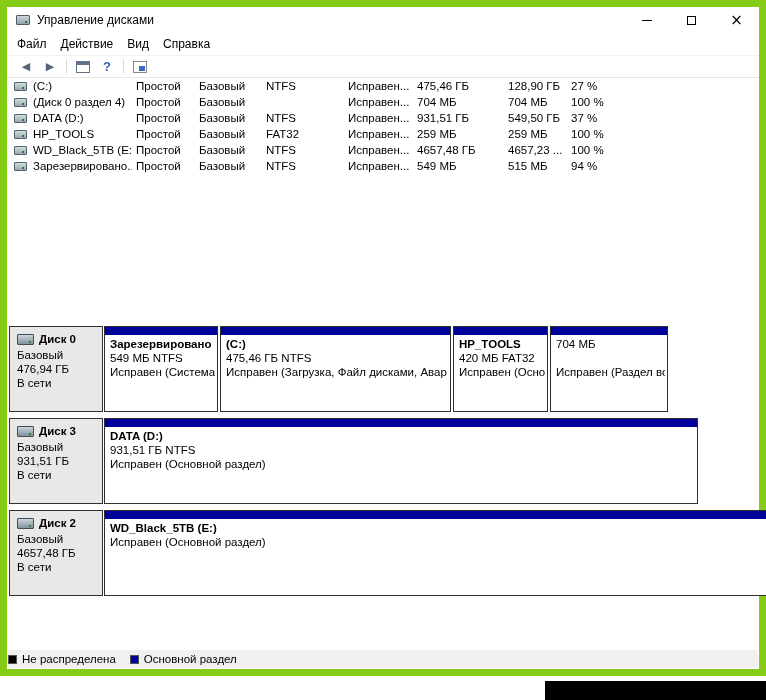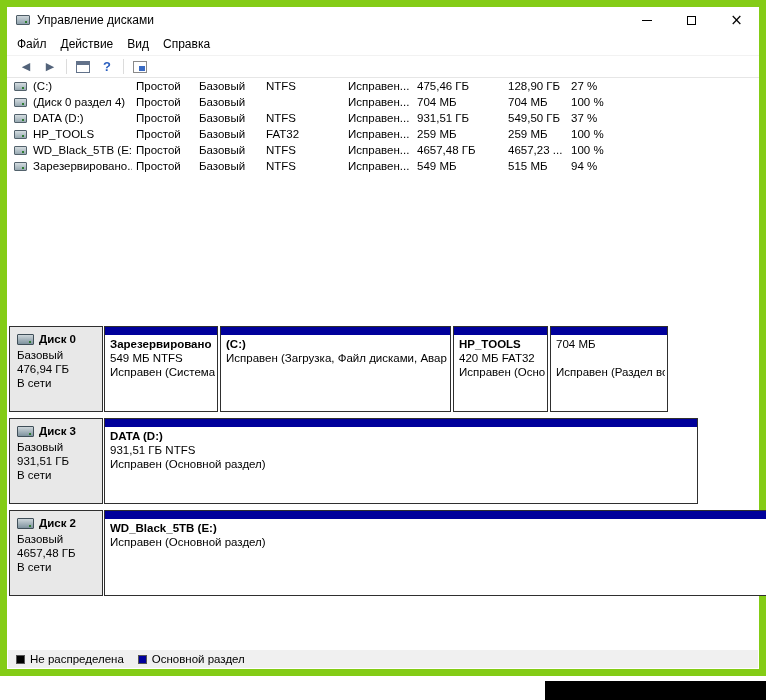--- a/index.html
+++ b/index.html
@@ -61,21 +61,21 @@
   .part{border:1px solid #2f2f2f;background:#fff;display:flex;flex-direction:column;margin-right:2px;flex:0 0 auto;}
   .part:last-child{margin-right:0;}
   .part-stripe{height:8px;flex:0 0 auto;}
   .part-body{padding:2px 2px 0 5px;line-height:14px;overflow:hidden;}
   .p-title{font-weight:bold;white-space:nowrap;height:14px;overflow:hidden;}
   .p-title.plain{font-weight:normal;}
   .p-line{white-space:nowrap;height:14px;overflow:hidden;}
 
   
   .legend{position:absolute;left:1px;right:1px;bottom:1px;height:18px;background:#f0f0f0;
-    display:flex;align-items:center;padding-left:8px;font-size:11.5px;}
+    display:flex;align-items:center;font-size:11.5px;}
   .lg-item{display:flex;align-items:center;margin-right:14px;}
   .lg-swatch{width:9px;height:9px;border:1px solid #555;margin-right:5px;flex:0 0 auto;}
 
   
   .desktop-strip{position:absolute;left:0;top:676px;width:766px;height:24px;background:#fff;}
   .taskbar-fragment{position:absolute;right:0;bottom:0;width:221px;height:19px;background:#000;}
 </style>
 </head>
 <body>
 
@@ -235,20 +235,21 @@
           <div class="part-body">
             <div class="p-title">Зарезервировано</div>
             <div class="p-line">549 МБ NTFS</div>
             <div class="p-line">Исправен (Система</div>
           </div>
         </div>
         <div class="part" style="width:231px">
           <div class="part-stripe" style="background: rgb(0, 0, 155);"></div>
           <div class="part-body">
             <div class="p-title">(C:)</div>
+            <div class="p-line">475,46 ГБ NTFS</div>
             <div class="p-line">Исправен (Загрузка, Файл дисками, Авар</div>
           </div>
         </div>
         <div class="part" style="width:95px">
           <div class="part-stripe" style="background: rgb(0, 0, 155);"></div>
           <div class="part-body">
             <div class="p-title">HP_TOOLS</div>
             <div class="p-line">420 МБ FAT32</div>
             <div class="p-line">Исправен (Осно</div>
           </div>

